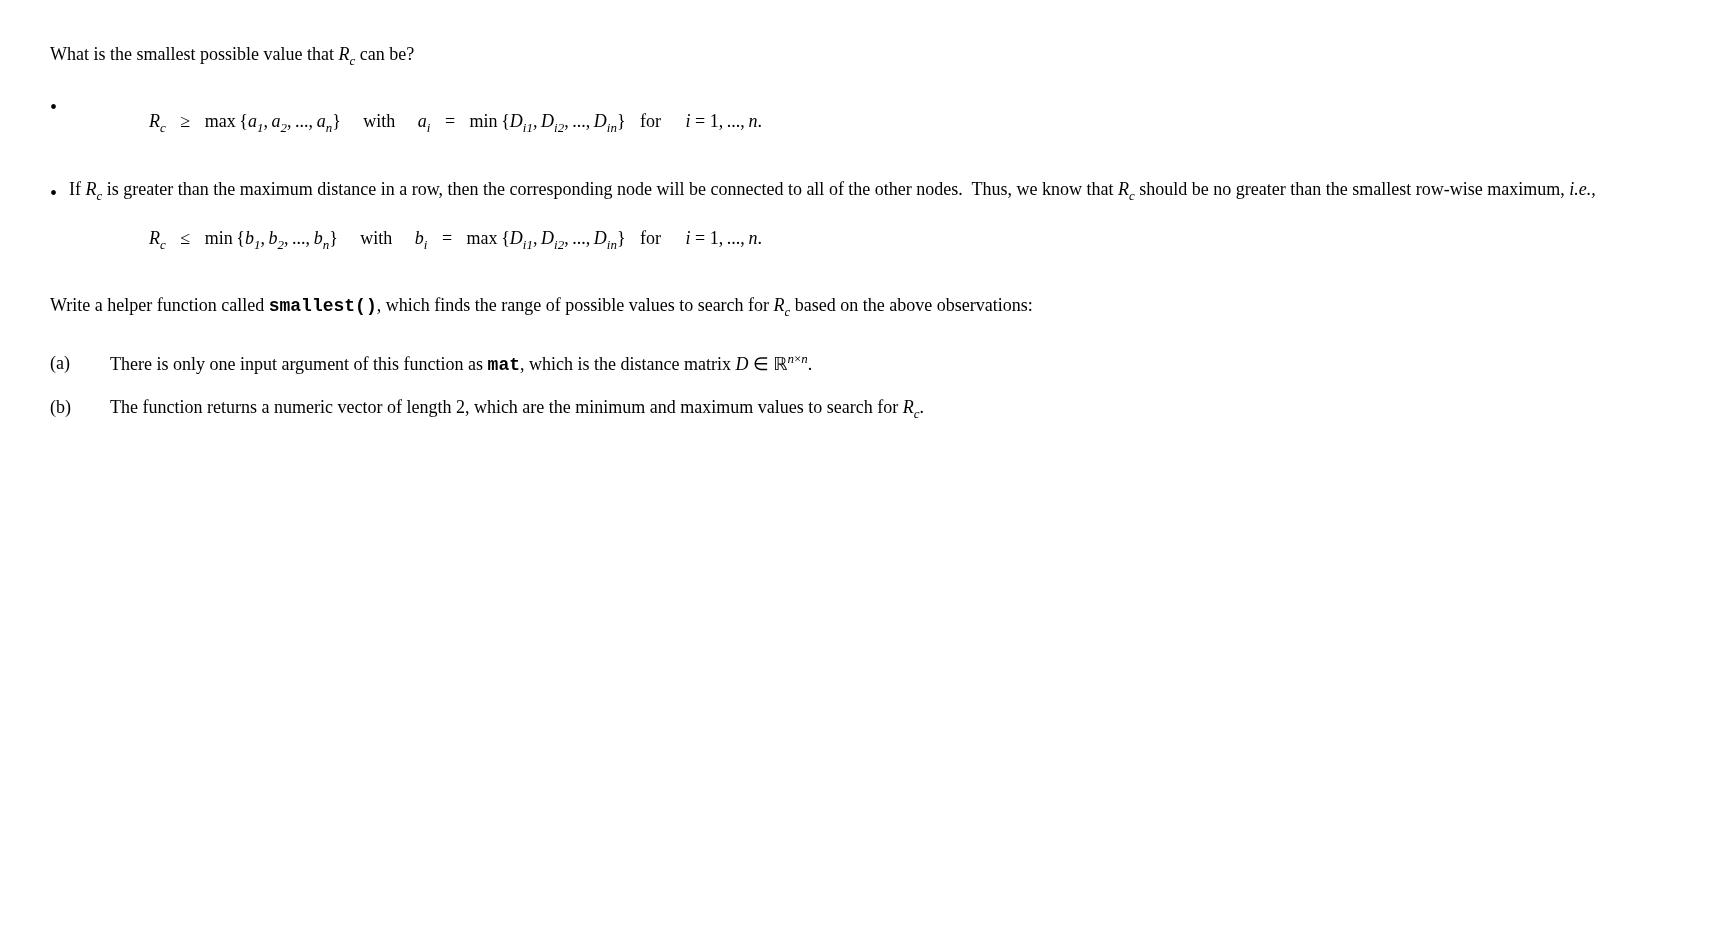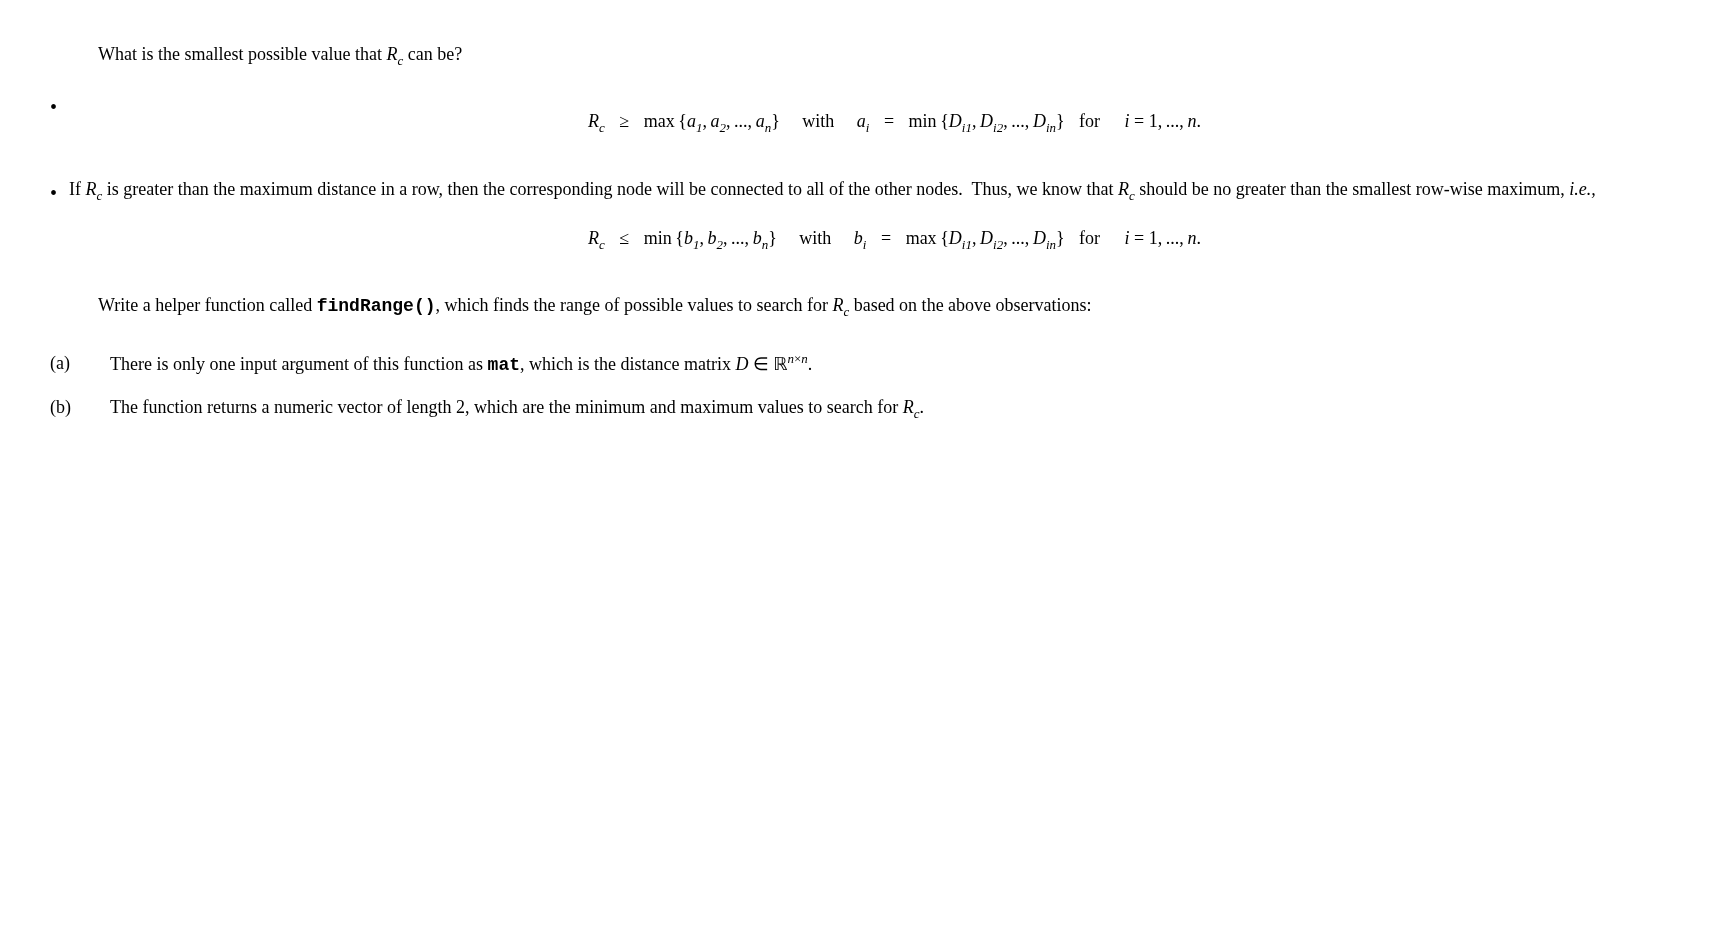--- a/index.html
+++ b/index.html
@@ -18,21 +18,20 @@
       width: 1716px;
       min-height: 932px;
     }
 
     .page-content {
       max-width: 1600px;
     }
 
     .paragraph {
       margin-bottom: 18px;
-      margin-left: 48px;
     }
 
     .bullet-list {
       list-style: none;
       margin: 10px 0 18px 0;
       padding: 0;
     }
 
     .bullet-item {
       display: flex;
@@ -46,21 +45,21 @@
       margin-top: 2px;
       flex-shrink: 0;
     }
 
     .bullet-text {
       flex: 1;
       text-align: justify;
     }
 
     .math-block {
-      text-align: center;
+      text-align: left;
       margin: 18px 0 18px 80px;
       font-family: "Computer Modern", "Latin Modern", Georgia, "Times New Roman", serif;
       font-size: 18px;
     }
 
     .math-italic {
       font-style: italic;
     }
 
     sub, sup {
@@ -166,21 +165,21 @@
             max {<span class="math-italic">D</span><sub><span class="math-italic">i</span>1</sub>, <span class="math-italic">D</span><sub><span class="math-italic">i</span>2</sub>, ..., <span class="math-italic">D</span><sub><span class="math-italic">in</span></sub>}
             <span class="math-spacing-sm">for</span>
             <span class="math-spacing-sm"><span class="math-italic">i</span> = 1, ..., <span class="math-italic">n</span>.</span>
           </span>
         </div>
       </div>
     </li>
   </ul>
 
   <p class="paragraph section-gap">
-    <span>Write a helper function called <span class="mono">findRange()</span>, which finds the range of possible values to search for <span class="math-italic">R<sub>c</sub></span> based on the above observations:</span>
+    <span>Write a helper function called <span class="mono">smallest()</span>, which finds the range of possible values to search for <span class="math-italic">R<sub>c</sub></span> based on the above observations:</span>
   </p>
 
   <ul class="enum-list">
     <li class="enum-item">
       <span class="enum-label">(a)</span>
       <div class="enum-text">
         <span>There is only one input argument of this function as <span class="mono">mat</span>, which is the distance matrix <span class="math-italic">D</span> ∈ ℝ<sup style="font-style:normal;margin-top:40px;"><span class="math-italic">n</span>×<span class="math-italic">n</span></sup>.</span>
       </div>
     </li>
     <li class="enum-item">

